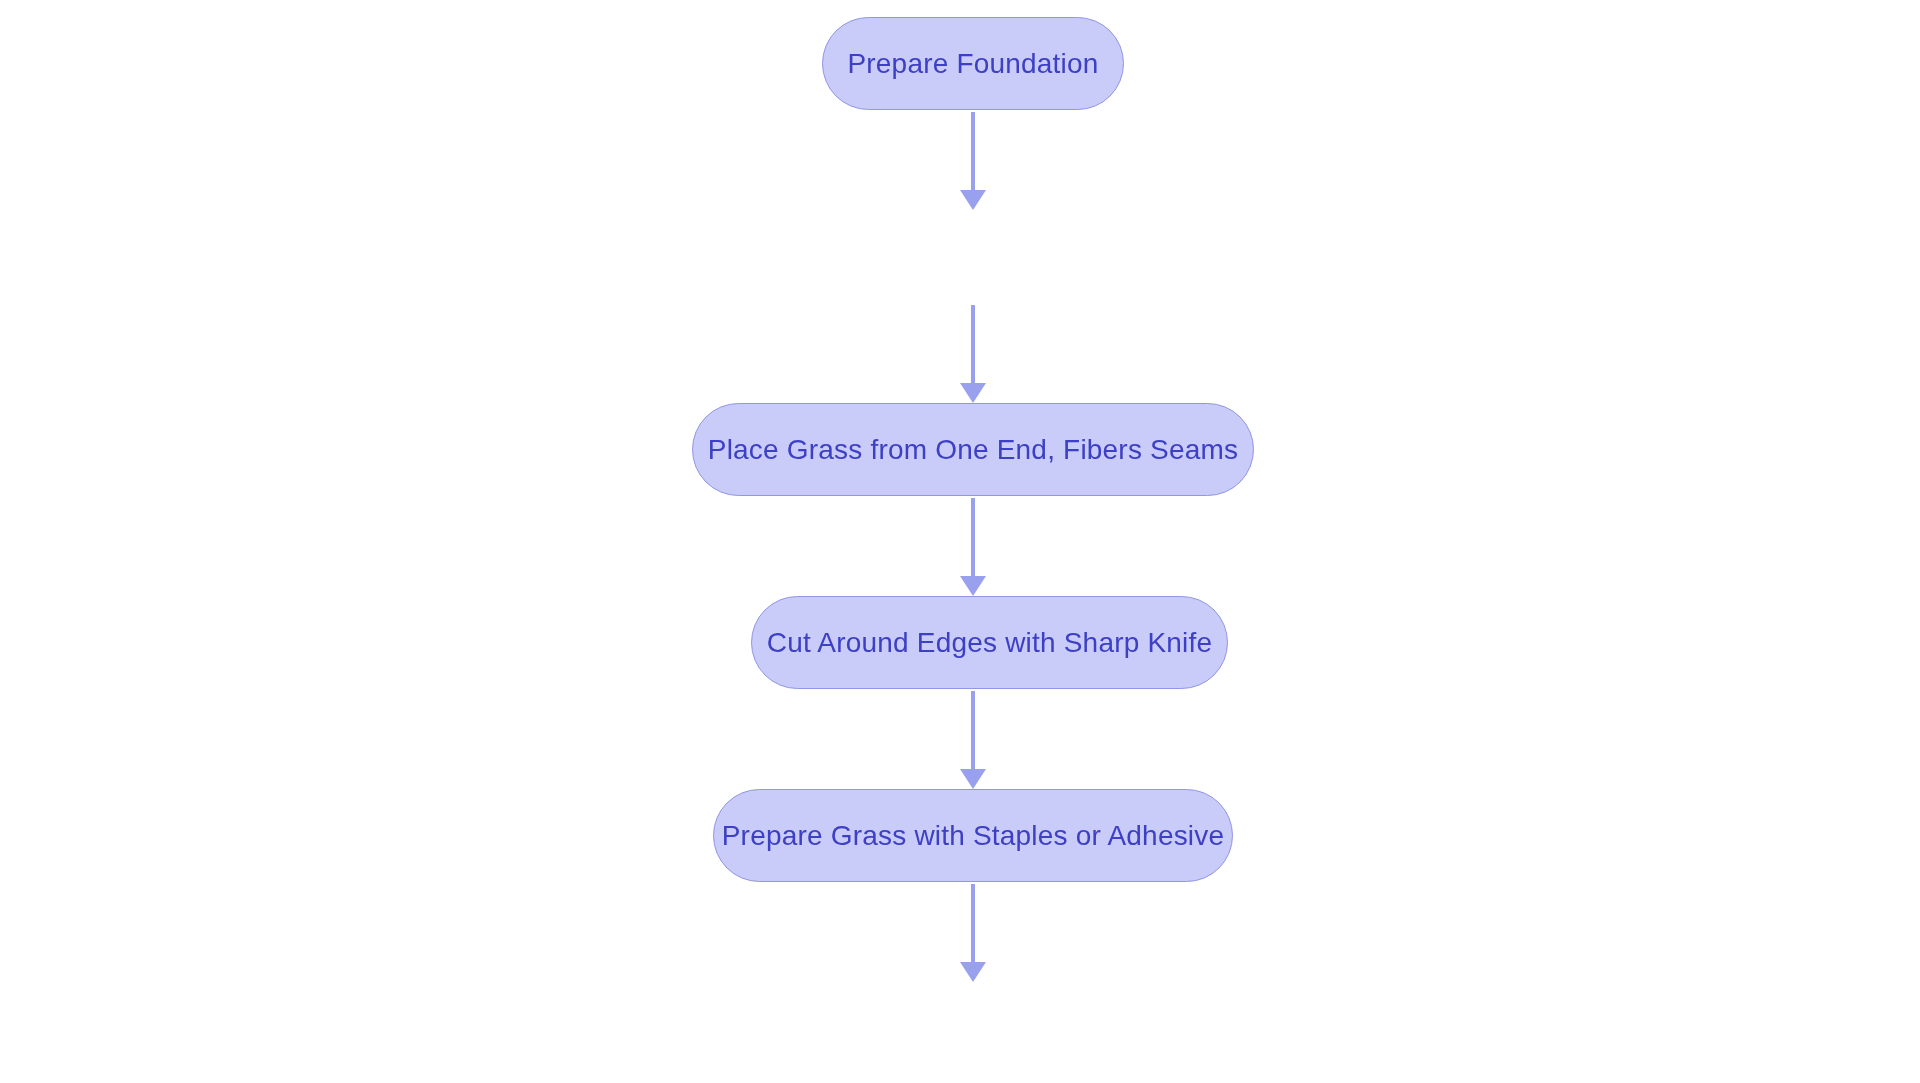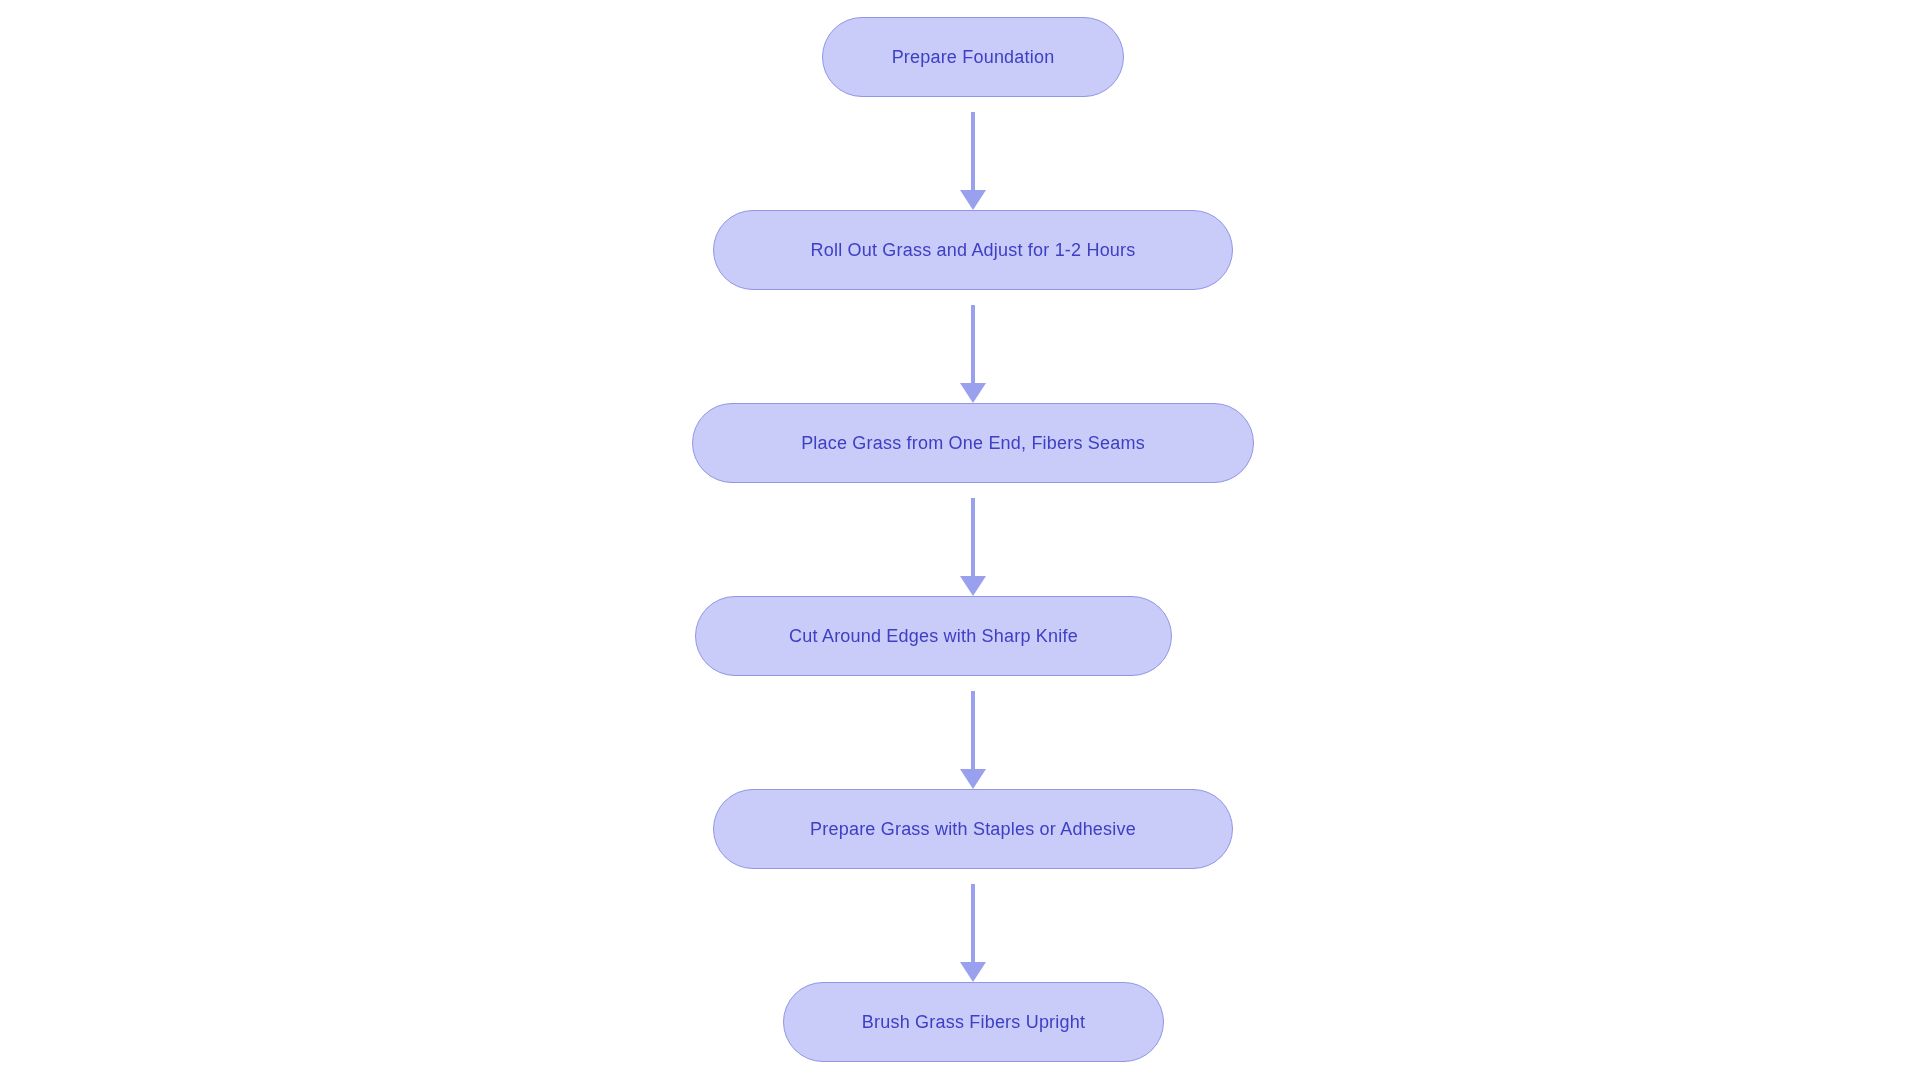--- a/index.html
+++ b/index.html
@@ -12,38 +12,38 @@
     font-family: "Liberation Sans", "DejaVu Sans", sans-serif;
   }
   .canvas {
     position: relative;
     width: 1920px;
     height: 1083px;
     background: #ffffff;
   }
   .node {
     position: absolute;
-    height: 80px;
+    height: 93px;
     box-sizing: border-box;
     background: #c9cbf8;
     border: 1.6px solid #9196e6;
     border-radius: 47.5px;
     display: flex;
     align-items: center;
     justify-content: center;
     color: #3d40c4;
-    font-size: 18px;
+    font-size: 28px;
     letter-spacing: 0.2px;
     white-space: nowrap;
   }
   
   .n0 { left: 822px; top: 17px;  width: 302px; }
   .n1 { left: 713px; top: 210px; width: 520px; }
   .n2 { left: 692px; top: 403px; width: 562px; }
-  .n3 { left: 695px; top: 596px; width: 477px; }
+  .n3 { left: 751px; top: 596px; width: 477px; }
   .n4 { left: 713px; top: 789px; width: 520px; }
   .n5 { left: 783px; top: 982px; width: 381px; }
 
   .arrow {
     position: absolute;
     left: 958px;
     width: 30px;
     height: 98px;
   }
   .a0 { top: 112px; }
@@ -77,23 +77,20 @@
 
   <div class="node n0">
     <span>Prepare Foundation</span>
   </div>
 
   <div class="arrow a0">
     <div class="arrow-line"></div>
     <div class="arrow-head"></div>
   </div>
 
-  <div class="node n1">
-    <span>Roll Out Grass and Adjust for 1-2 Hours</span>
-  </div>
 
   <div class="arrow a1">
     <div class="arrow-line"></div>
     <div class="arrow-head"></div>
   </div>
 
   <div class="node n2">
     <span>Place Grass from One End, Fibers Seams</span>
   </div>
 
@@ -113,17 +110,14 @@
 
   <div class="node n4">
     <span>Prepare Grass with Staples or Adhesive</span>
   </div>
 
   <div class="arrow a4">
     <div class="arrow-line"></div>
     <div class="arrow-head"></div>
   </div>
 
-  <div class="node n5">
-    <span>Brush Grass Fibers Upright</span>
-  </div>
 
 </div>
 
 </body></html>

